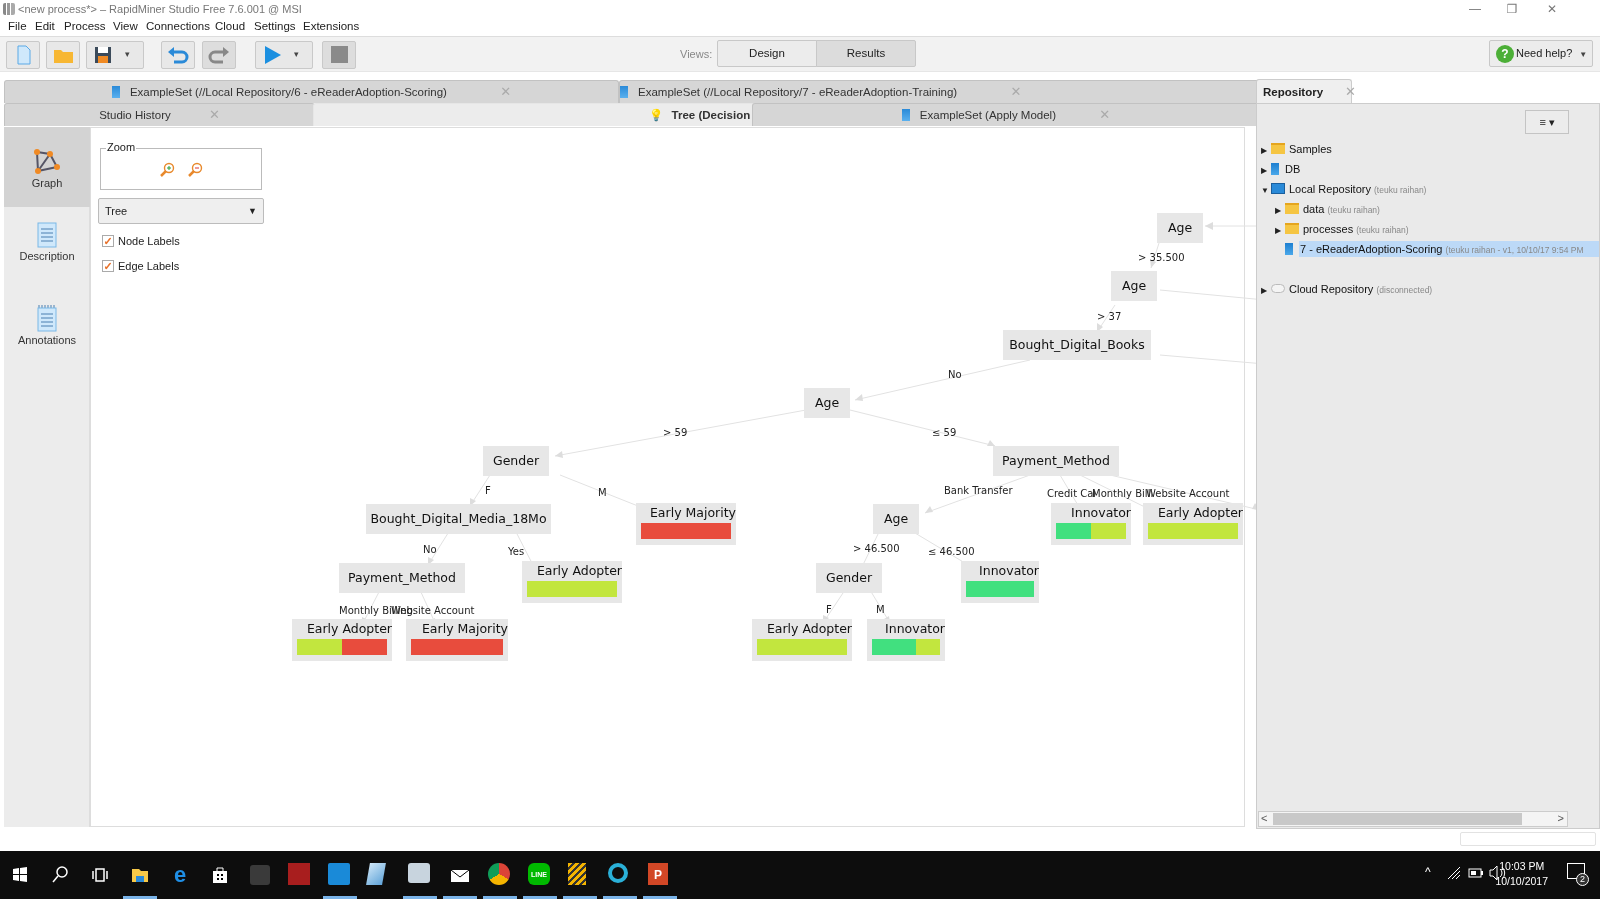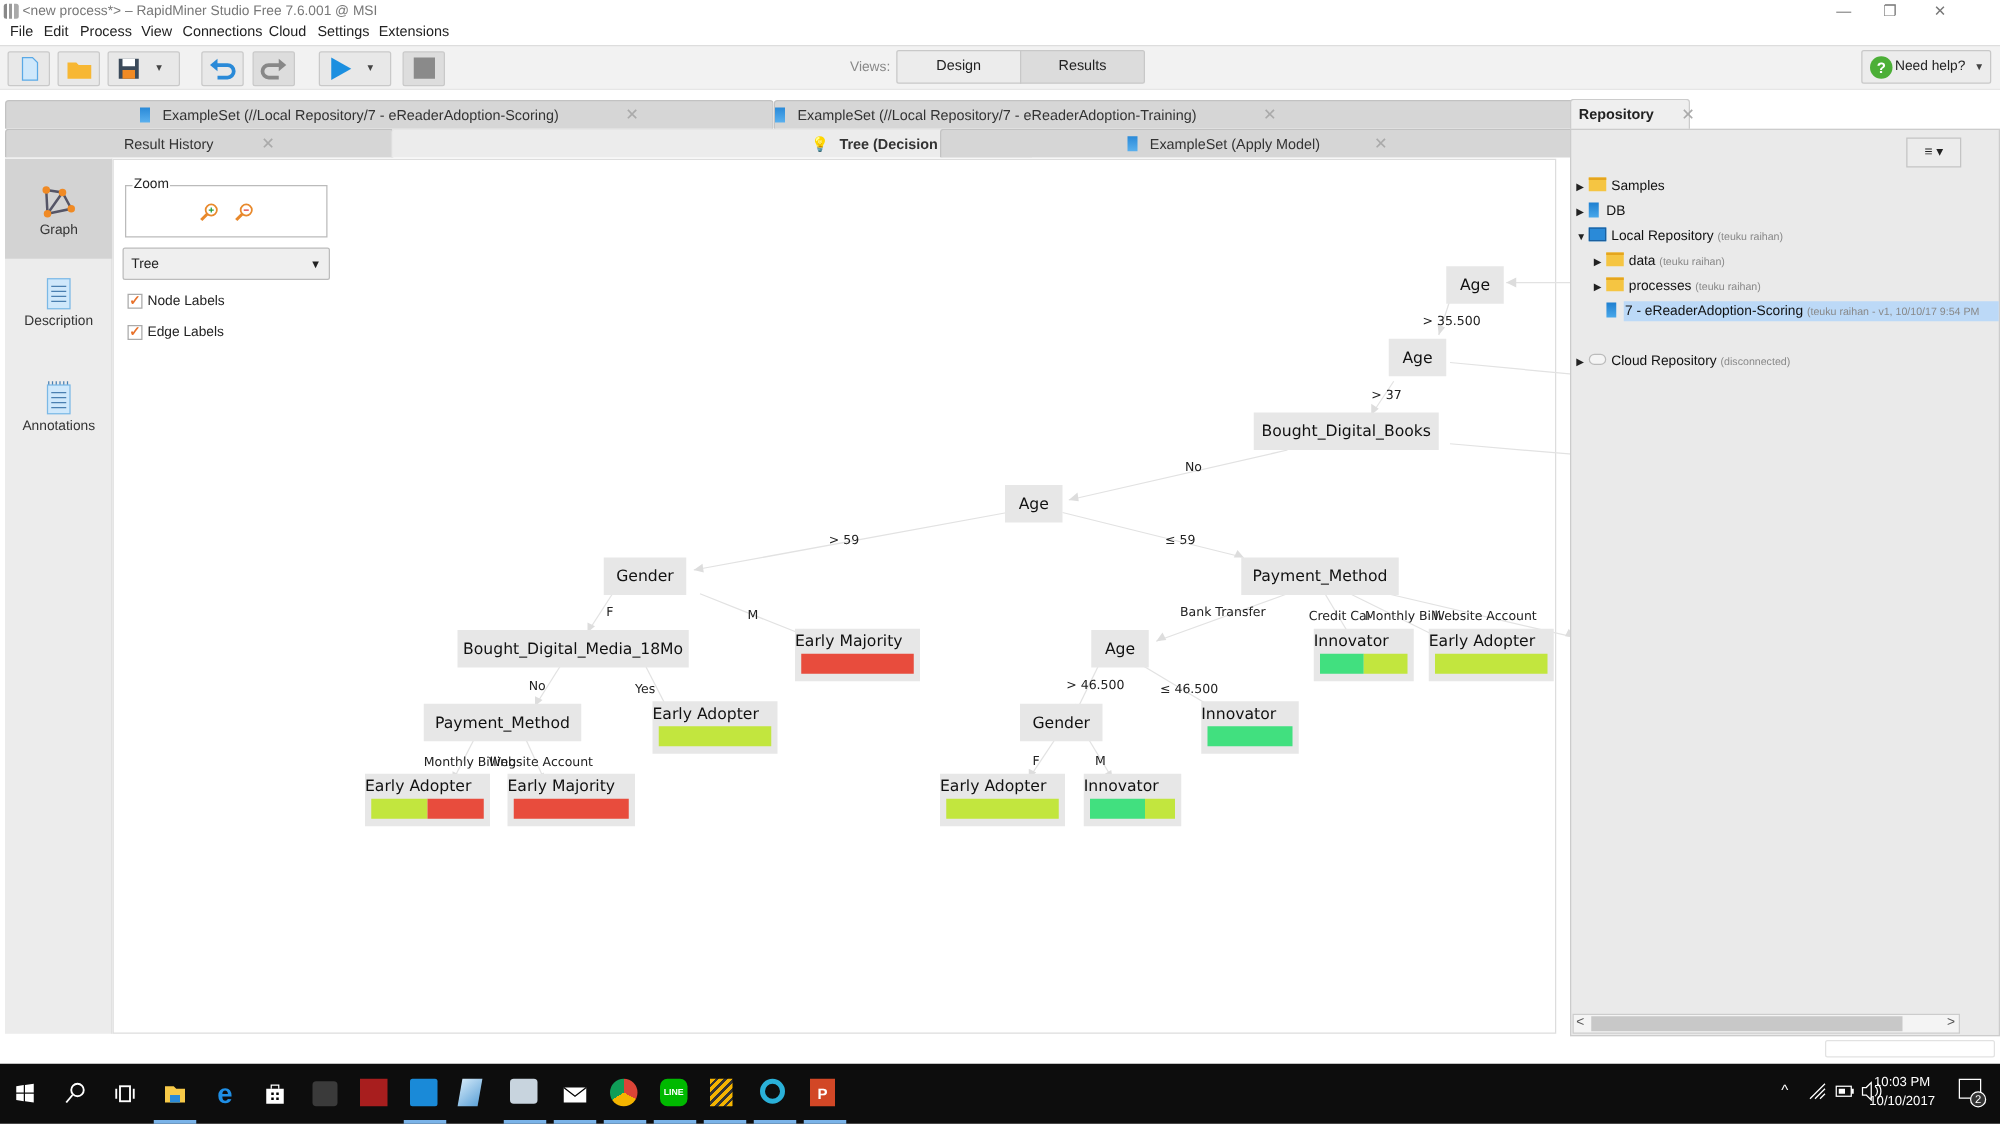--- a/index.html
+++ b/index.html
@@ -24,21 +24,21 @@
 #leftrail{left:4px;top:127px;width:86px;height:700px;background:#ececec;border-right:1px solid #ddd}
 .railitem{left:0;width:86px;height:80px;text-align:center;font-size:11px;color:#333}
 .railitem.sel{background:#d3d3d3}
 #main{left:90px;top:127px;width:1155px;height:700px;background:#fff;border:1px solid #ddd}
 #zoombox{left:100px;top:148px;width:162px;height:42px;border:1px solid #bbb}
 #zoombox .lg{left:5px;top:-8px;background:#fff;padding:0 1px;font-size:11px;color:#222}
 #treesel{left:98px;top:198px;width:166px;height:26px;border:1px solid #bcbcbc;background:#efefef;border-radius:2px;font-size:11px;line-height:24px;padding-left:6px}
 .cb{left:102px;width:12px;height:12px;border:1px solid #aaa;background:#fff;font-size:11px;line-height:10px;color:#e8722c;text-align:center;font-weight:bold}
 .cbl{left:118px;font-size:11px;color:#222}
 .node{background:#e7e7e7;text-align:center;font-family:"DejaVu Sans",sans-serif;font-size:12.5px;color:#111}
-.leaf{background:#e7e7e7;text-align:left;font-family:"DejaVu Sans",sans-serif;font-size:12.5px;color:#111;padding-top:2px}
+.leaf{background:#e7e7e7;text-align:right;font-family:"DejaVu Sans",sans-serif;font-size:12.5px;color:#111;padding-top:2px}
 .bar{position:absolute;left:5px;right:5px;bottom:6px;height:16px;display:flex}
 .edge{font-family:"DejaVu Sans",sans-serif;font-size:10px;color:#222;white-space:nowrap}
 #repo{left:1256px;top:79px;width:344px;height:750px}
 #repotab{left:0;top:0;width:96px;height:25px;background:#efefef;border:1px solid #ccc;border-bottom:none;border-radius:3px 3px 0 0;font-weight:bold;font-size:11.5px;line-height:24px;padding-left:6px}
 #repobody{left:0;top:24px;width:344px;height:726px;background:#eaeaea;border:1px solid #ccc}
 #adddata{left:5px;top:6px;width:258px;height:24px;border:1px solid #c4c4c4;background:#ececec;text-align:center;font-size:11px;line-height:22px}
 #repomenu{left:268px;top:6px;width:44px;height:24px;border:1px solid #c4c4c4;background:#ececec;text-align:center;font-size:11px;line-height:22px}
 .ti{height:19px;font-size:11px;line-height:19px;white-space:nowrap;color:#111}
 .ti .m{font-size:8.5px;color:#888}
 .tri{display:inline-block;width:10px;font-size:8px;color:#222}
@@ -117,30 +117,30 @@
   <div class="abs vbtn" style="left:717px;width:100px;border-radius:2px 0 0 2px">Design</div>
   <div class="abs vbtn" style="left:816px;width:100px;background:#dcdcdc;font-weight:normal;border-radius:0 2px 2px 0">Results</div>
   <div id="help" class="abs">
     <span class="abs q">?</span>
     <span>Need help?</span>
     <span style="font-size:8px;color:#444;margin-left:4px">▼</span>
   </div>
 </div>
 
 <div class="abs tab" style="left:4px;top:80px;width:615px;text-align:center">
-  <span class="docic"></span><span>ExampleSet (//Local Repository/7 - eReaderAdoption-Scoring)</span>
+  <span class="docic"></span><span>ExampleSet (//Local Repository/6 - eReaderAdoption-Scoring)</span>
   <span class="x" style="margin-left:50px">✕</span>
 </div>
 <div class="abs tab" style="left:619px;top:80px;width:712px;text-align:left">
   <span class="docic"></span><span>ExampleSet (//Local Repository/7 - eReaderAdoption-Training)</span>
   <span class="x" style="margin-left:50px">✕</span>
 </div>
 
 <div class="abs tab" style="left:4px;top:103px;width:311px;text-align:center">
-  <span>Result History</span>
+  <span>Studio History</span>
   <span class="x" style="margin-left:35px">✕</span>
 </div>
 <div class="abs tab active" style="left:313px;top:103px;width:513px;text-align:right;border-color:#e6e6e6">
   <span style="color:#7cc3f0;margin-right:8px">💡</span><span>Tree (Decision Tree)</span>
   <span class="x" style="margin-left:30px">✕</span>
 </div>
 <div class="abs tab" style="left:752px;top:103px;width:508px;text-align:center">
   <span class="docic"></span><span>ExampleSet (Apply Model)</span>
   <span class="x" style="margin-left:40px">✕</span>
 </div>

